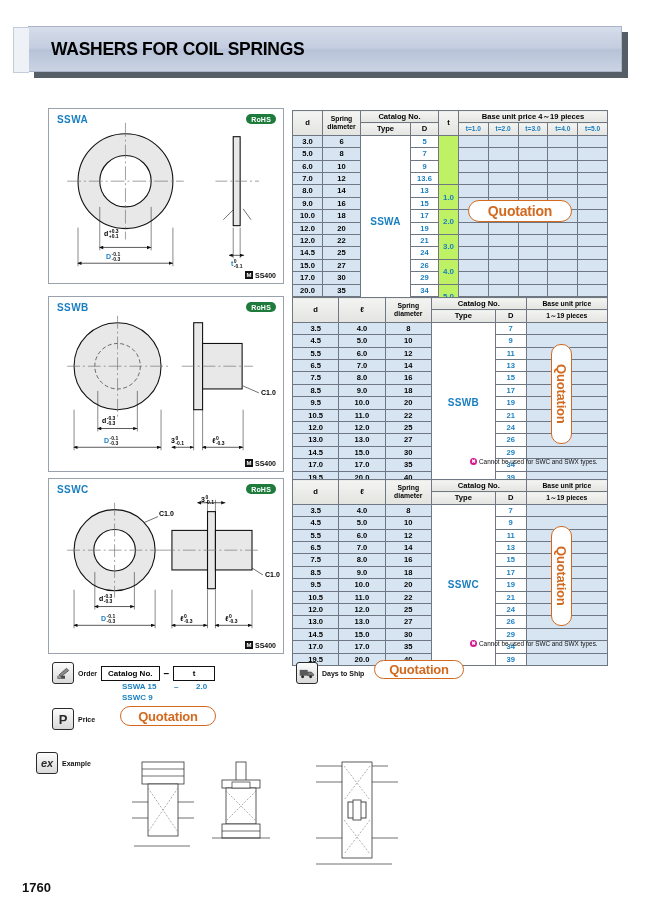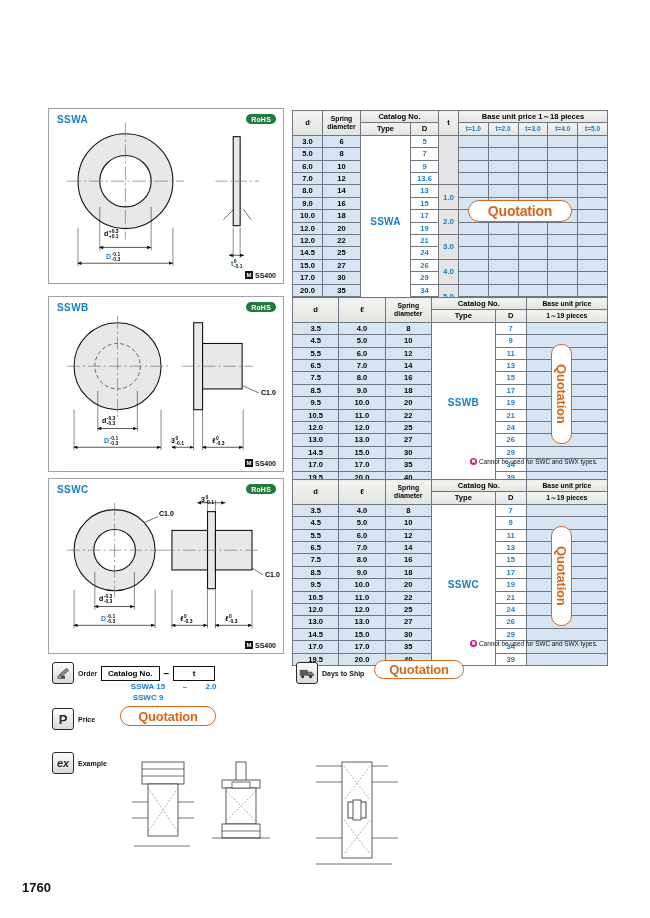--- a/index.html
+++ b/index.html
@@ -79,21 +79,21 @@
   .tbl th {
     background: linear-gradient(to bottom,#f4f4f2 0%,#e3e3e0 100%);
     font-size:7.6px; color:#000;
   }
   .tbl th.sub-blue {
     color:#1a7fc1; font-size:6.6px;
     background: linear-gradient(to bottom,#f4f4f2 0%,#e3e3e0 100%);
   }
   td.dim { background:#d7e5f2; color:#000; }
   td.dval { color:#1a7fc1; background:#fff; }
-  td.tcol { color:#1a7fc1; background:#e5e5e5; font-size:8px; }
+  td.tcol { color:#1a7fc1; background:#bef264; font-size:8px; }
   td.typecell { color:#1a7fc1; font-size:10px; background:#fff; letter-spacing:0.3px; }
   td.price { background:#d7e5f2; }
 
   
   .quote-h {
     position:absolute; color:#d2691e; border:1.6px solid #d2691e;
     background:#fff; border-radius:11px; font-weight:bold;
     display:flex; align-items:center; justify-content:center;
     letter-spacing:-0.2px;
   }
@@ -134,41 +134,48 @@
     border:1.2px solid #111; background:#fff; font-size:8px; font-weight:bold;
     padding:2px 6px; text-align:center;
   }
   .order-t { border:1.2px solid #111; background:#fff; font-size:8px;
              font-weight:bold; padding:2px 0; width:42px; text-align:center; }
   .dash { font-size:10px; font-weight:bold; }
   .order-ex {
     position:absolute; left:122px; top:682px; font-size:8px; font-weight:bold;
     color:#1a7fc1; line-height:10.5px;
   }
-  .ex-grid { display:grid; grid-template-columns:52px 22px 30px;text-align:center; }
+  .ex-grid { display:grid; grid-template-columns:52px 22px 30px; }
 
   .price-row { left:52px; top:708px; }
   .q-price { left:120px; top:706px; width:96px; height:20px; font-size:13px; }
 
   .ship-row { left:296px; top:662px; }
   .q-ship { left:374px; top:660px; width:90px; height:19px; font-size:13px; }
 
-  .ex-row { left:52px; top:752px; }
+  .ex-row { left:36px; top:752px; }
 
   .pageno {
     position:absolute; left:22px; top:880px;
     font-size:13px; font-weight:bold; color:#111;
   }
   .exdraw { position:absolute; left:120px; top:760px; }
 </style>
 </head>
 <body>
 
 <div class="page">
 
+  <div class="hdr-wrap">
+    <div class="hdr-shadow"></div>
+    <div class="hdr-bar">
+      <div class="hdr-left-tab"></div>
+      <div class="hdr-title">WASHERS FOR COIL SPRINGS</div>
+    </div>
+  </div>
 
   <div class="panel panel-a">
     <div class="panel-label">SSWA</div>
     <div class="rohs">RoHS</div>
     <svg class="dwg" viewBox="0 0 236 176">
       <defs>
         <marker id="ar" markerWidth="7" markerHeight="7" refX="6" refY="2.5" orient="auto">
           <path d="M0,0 L6,2.5 L0,5 z" fill="#111"></path>
         </marker>
         <marker id="arl" markerWidth="7" markerHeight="7" refX="1" refY="2.5" orient="auto">
@@ -328,21 +335,21 @@
     </div>
   </div>
 
   <table class="tbl tbl-a">
     <thead>
       <tr>
         <th rowspan="2" style="width:30px;">d</th>
         <th rowspan="2" style="width:38px;font-size:6.8px;line-height:8px;">Spring<br>diameter</th>
         <th colspan="2" style="width:78px;">Catalog No.</th>
         <th rowspan="2" style="width:20px;">t</th>
-        <th colspan="5">Base unit price 1～18 pieces</th>
+        <th colspan="5">Base unit price 4～19 pieces</th>
       </tr>
       <tr>
         <th style="width:50px;">Type</th>
         <th style="width:28px;">D</th>
         <th class="sub-blue">t=1.0</th>
         <th class="sub-blue">t=2.0</th>
         <th class="sub-blue">t=3.0</th>
         <th class="sub-blue">t=4.0</th>
         <th class="sub-blue">t=5.0</th>
       </tr>

